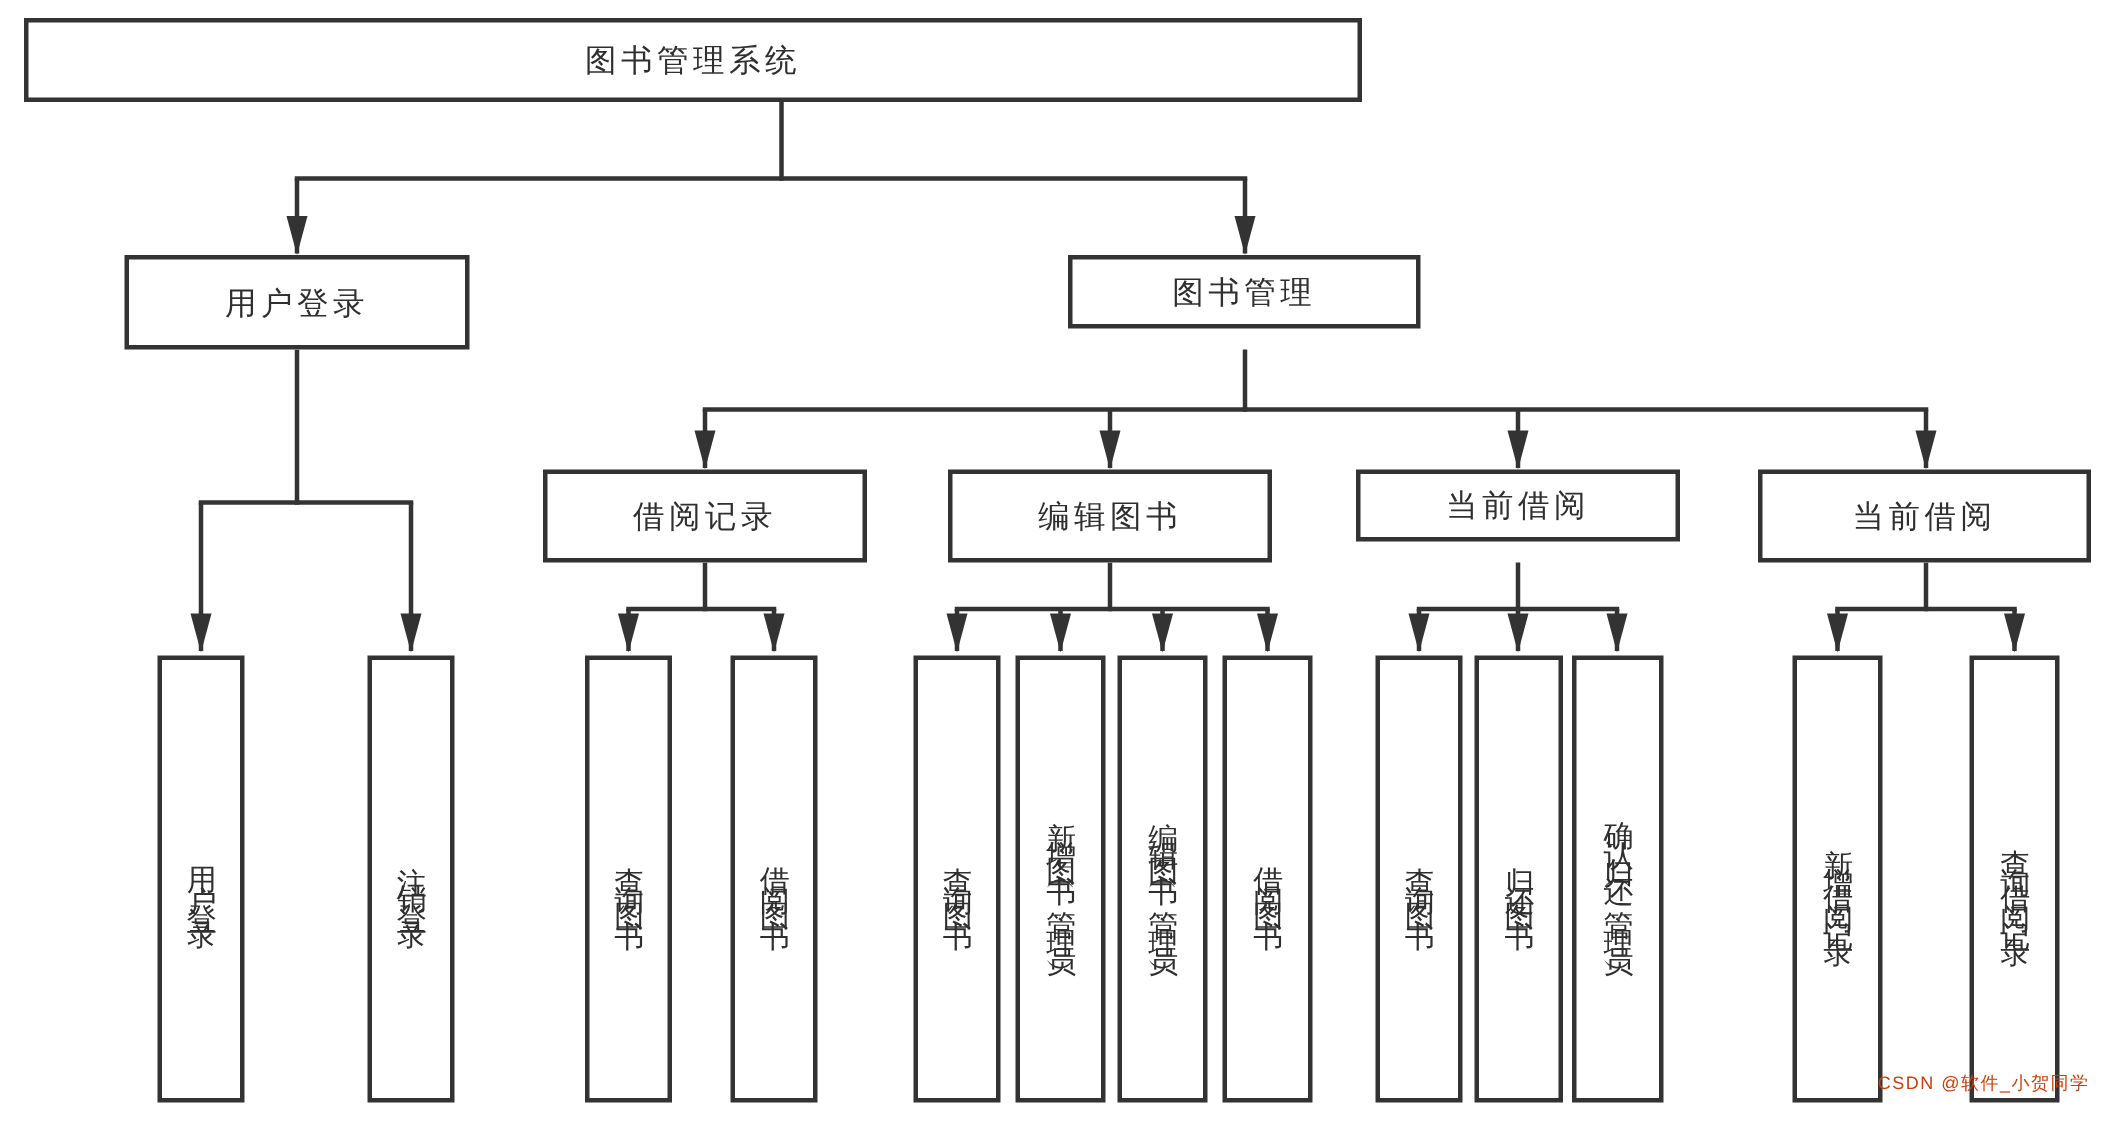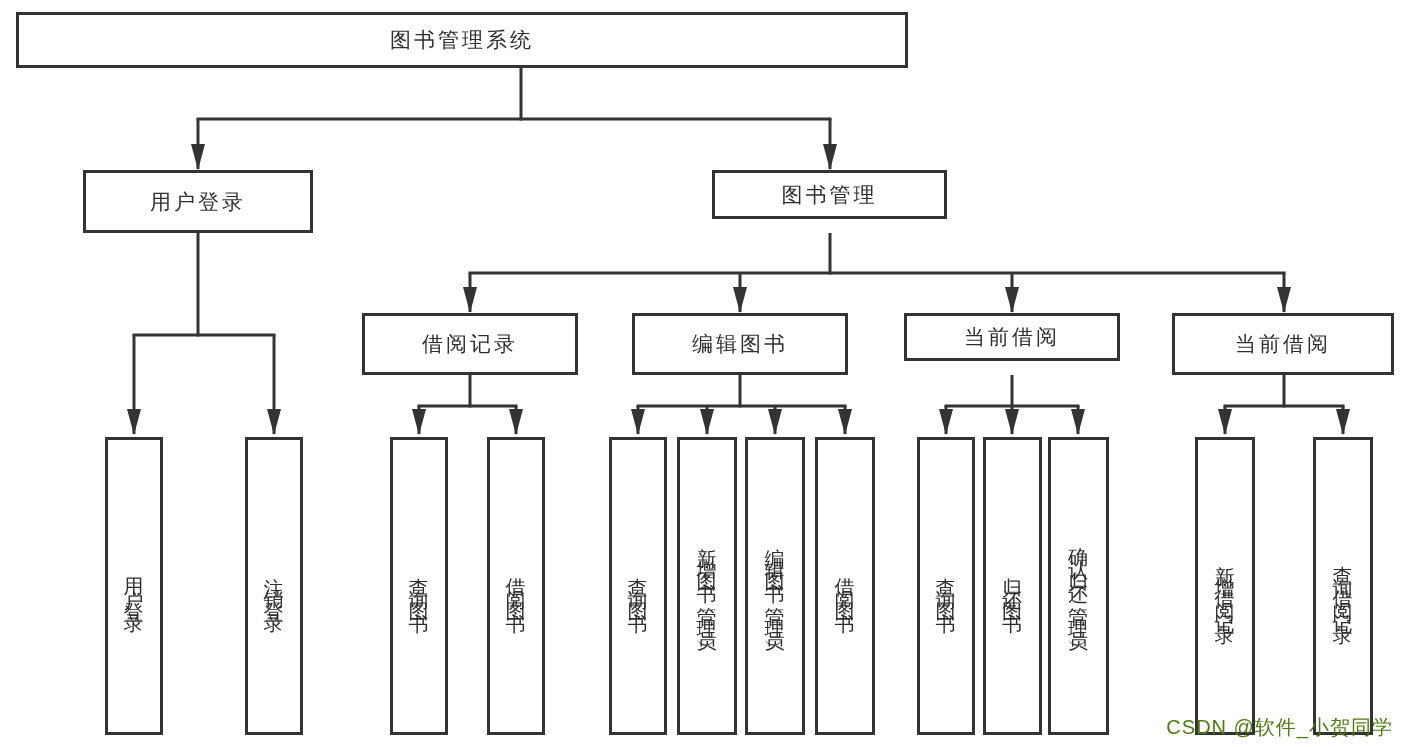--- a/index.html
+++ b/index.html
@@ -15,21 +15,21 @@
     display:flex;align-items:center;justify-content:center;
     color:#2f2f2f;
   }
   .box.h span{font-size:21px;letter-spacing:3px;white-space:nowrap;}
   .box.v span{
     writing-mode:vertical-rl;text-orientation:mixed;
     font-size:20px;letter-spacing:12px;line-height:1;white-space:nowrap;
   }
   .watermark{
     position:absolute;z-index:2;top:714px;right:12px;
-    font-size:20px;letter-spacing:1px;color:#4d7c0f;white-space:nowrap;
+    font-size:12px;letter-spacing:1px;color:#c2410c;white-space:nowrap;
   }
 </style>
 </head>
 <body>
 
 <div class="canvas">
 
   <svg class="wires" width="1405" height="747" viewBox="0 0 1405 747">
     <defs>
       <marker id="ah" markerUnits="userSpaceOnUse" markerWidth="28" markerHeight="18" viewBox="0 0 28 18" refX="26" refY="9" orient="auto">

